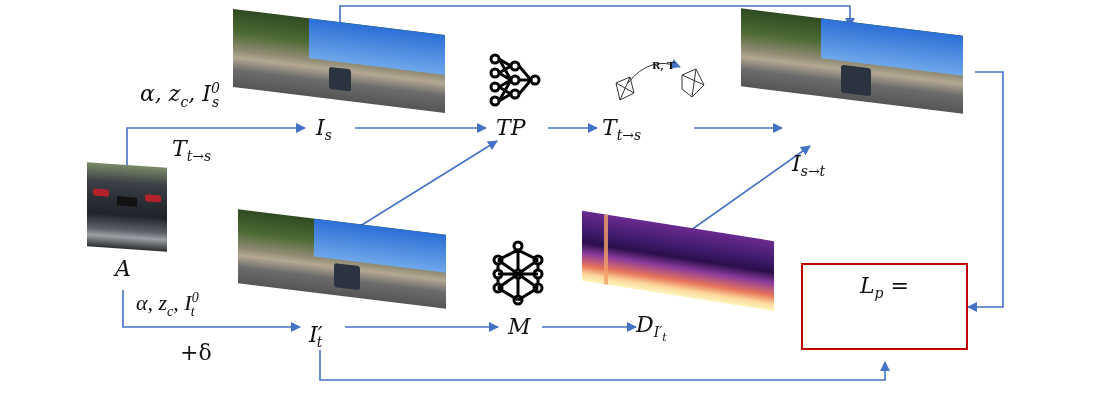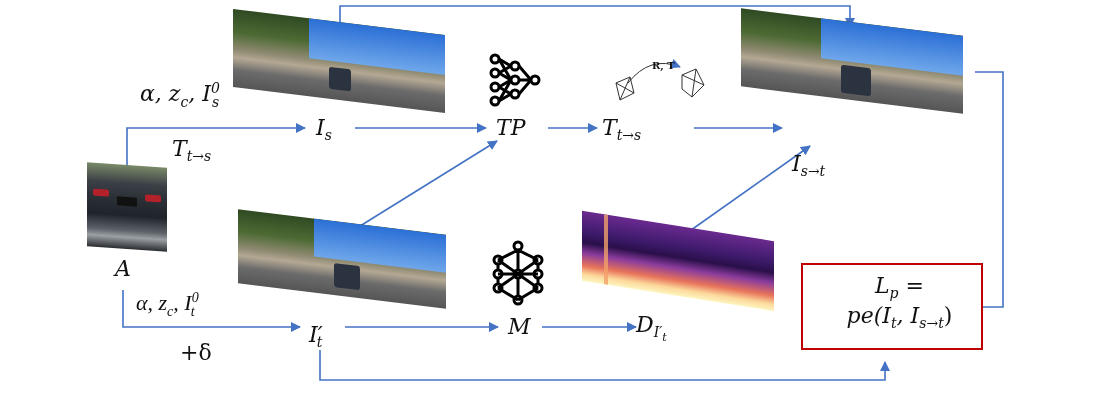--- a/index.html
+++ b/index.html
@@ -3,21 +3,21 @@
 <meta charset="utf-8">
 <style>
   html, body { margin:0; padding:0; background:#ffffff; }
   body { width:1095px; height:413px; position:relative; overflow:hidden;
          font-family:"DejaVu Serif", serif; color:#111; }
   .abs { position:absolute; }
   .math { font-family:"DejaVu Serif", serif; font-style:italic; font-size:22px; white-space:nowrap; }
   .math sub, .math sup { font-size:14px; }
   svg.wires { position:absolute; left:0; top:0; }
   .photo { position:absolute; overflow:hidden; }
-  .box { position:absolute; border:2px solid #c00000; background:#fff; text-align:center;padding-left:15px; }
+  .box { position:absolute; border:2px solid #c00000; background:#fff; text-align:center; }
 </style>
 </head>
 <body>
 
 <svg class="wires" width="1095" height="413">
   <defs>
     <marker id="ah" markerWidth="10" markerHeight="10" refX="9" refY="5" orient="auto" markerUnits="userSpaceOnUse">
       <path d="M0,0 L10,5 L0,10 z" fill="#4472c4"></path>
     </marker>
   </defs>
@@ -146,16 +146,13 @@
   <div class="abs" style="left:22px;top:0;width:4px;height:70px;background:#f2a06a;opacity:0.8;"></div>
 </div>
 <div class="abs math" style="left:636px;top:312px;">
   <span>D</span><sub><span>I′</span><sub style="font-size:11px;">t</sub></sub>
 </div>
 
 <div class="box" style="left:801px;top:263px;width:163px;height:83px;">
   <div class="math" style="margin-top:8px;">
     <span>L</span><sub>p</sub><span style="font-style:normal;"> =</span>
   </div>
-  <div class="math" style="margin-top:2px;">
-    <span>pe(I</span><sub>t</sub><span>, I</span><sub>s→t</sub><span style="font-style:normal;">)</span>
-  </div>
 </div>
 
 </body></html>

